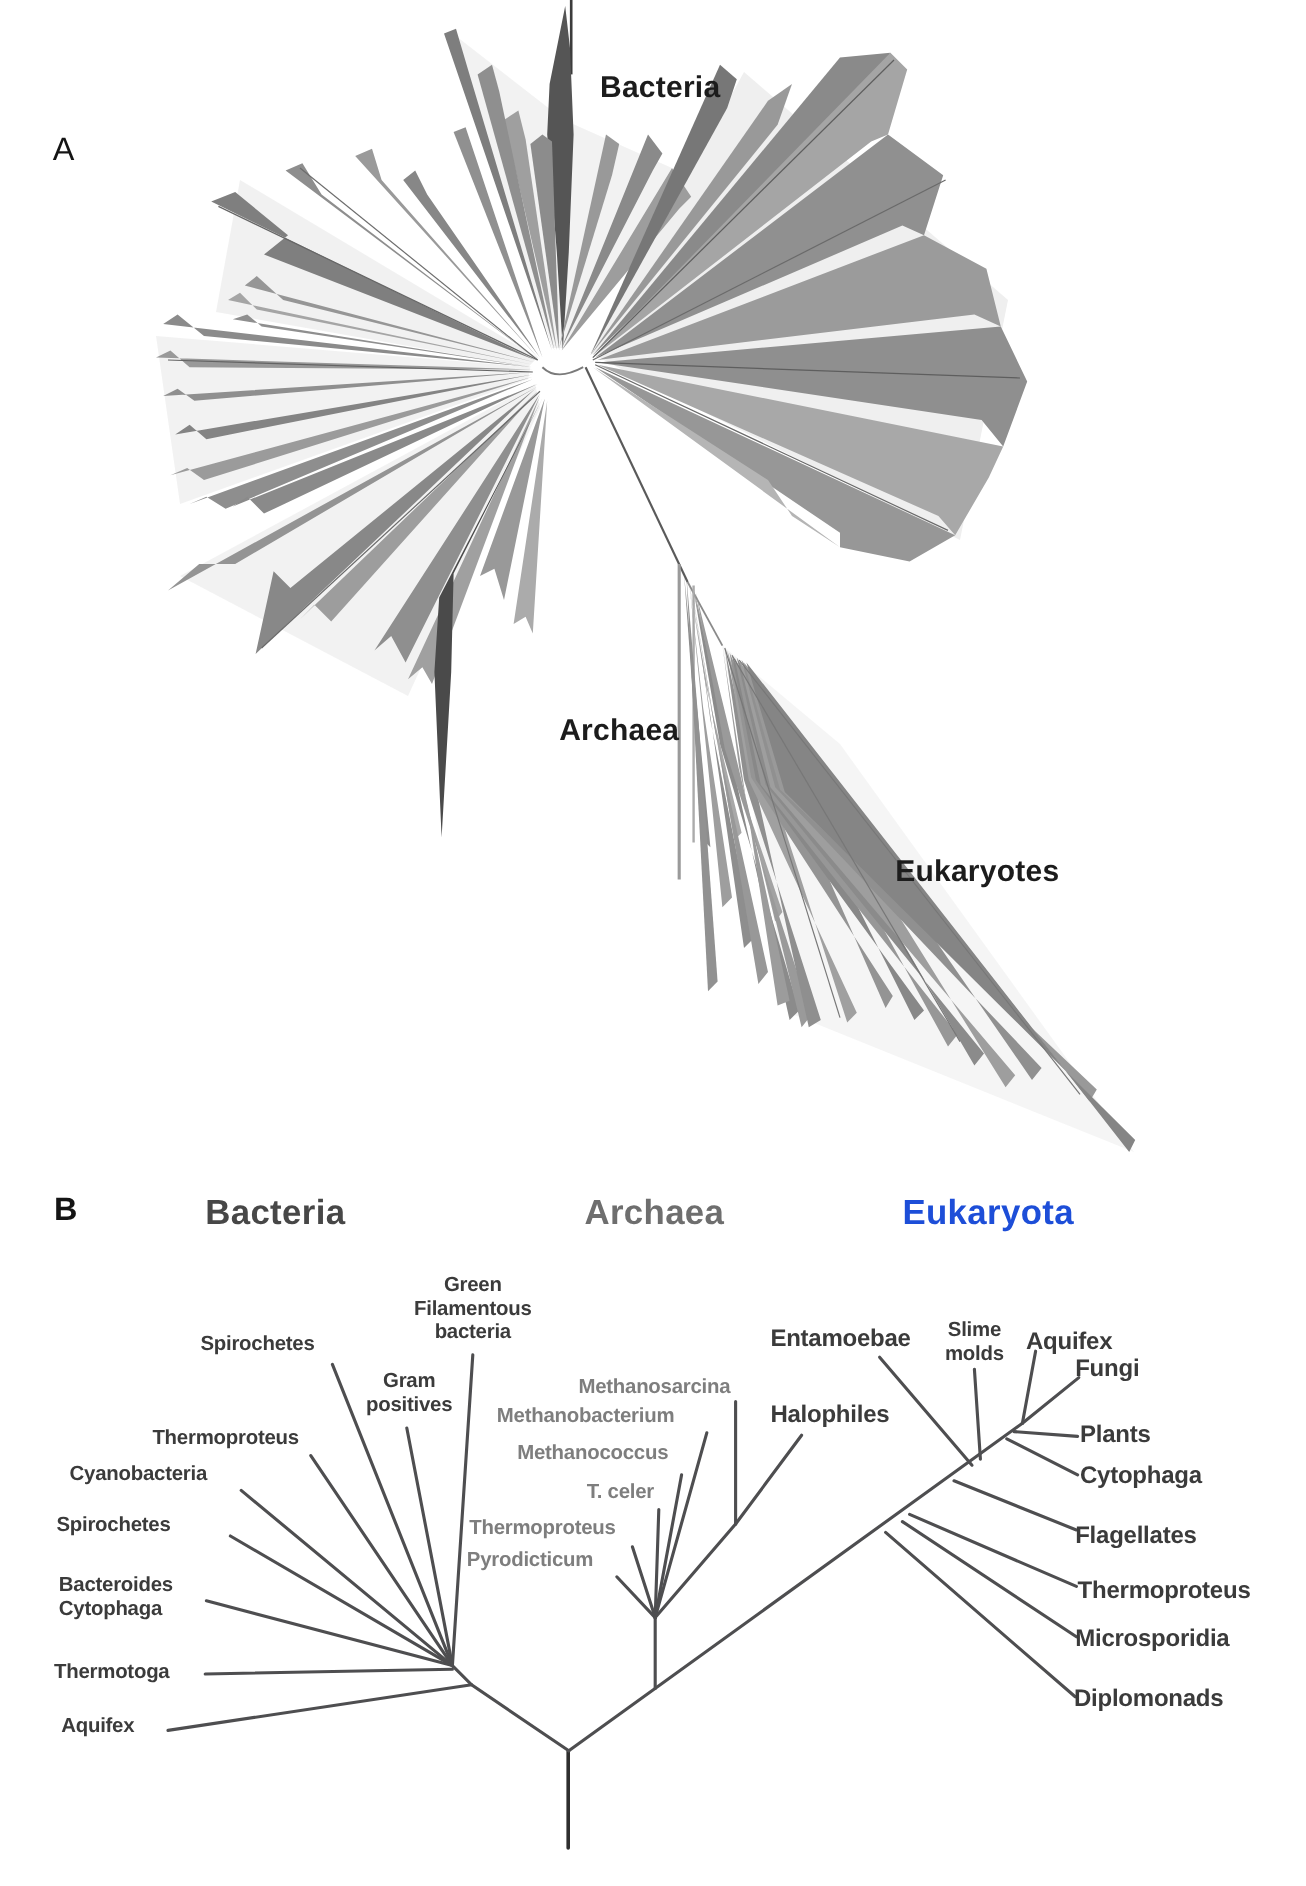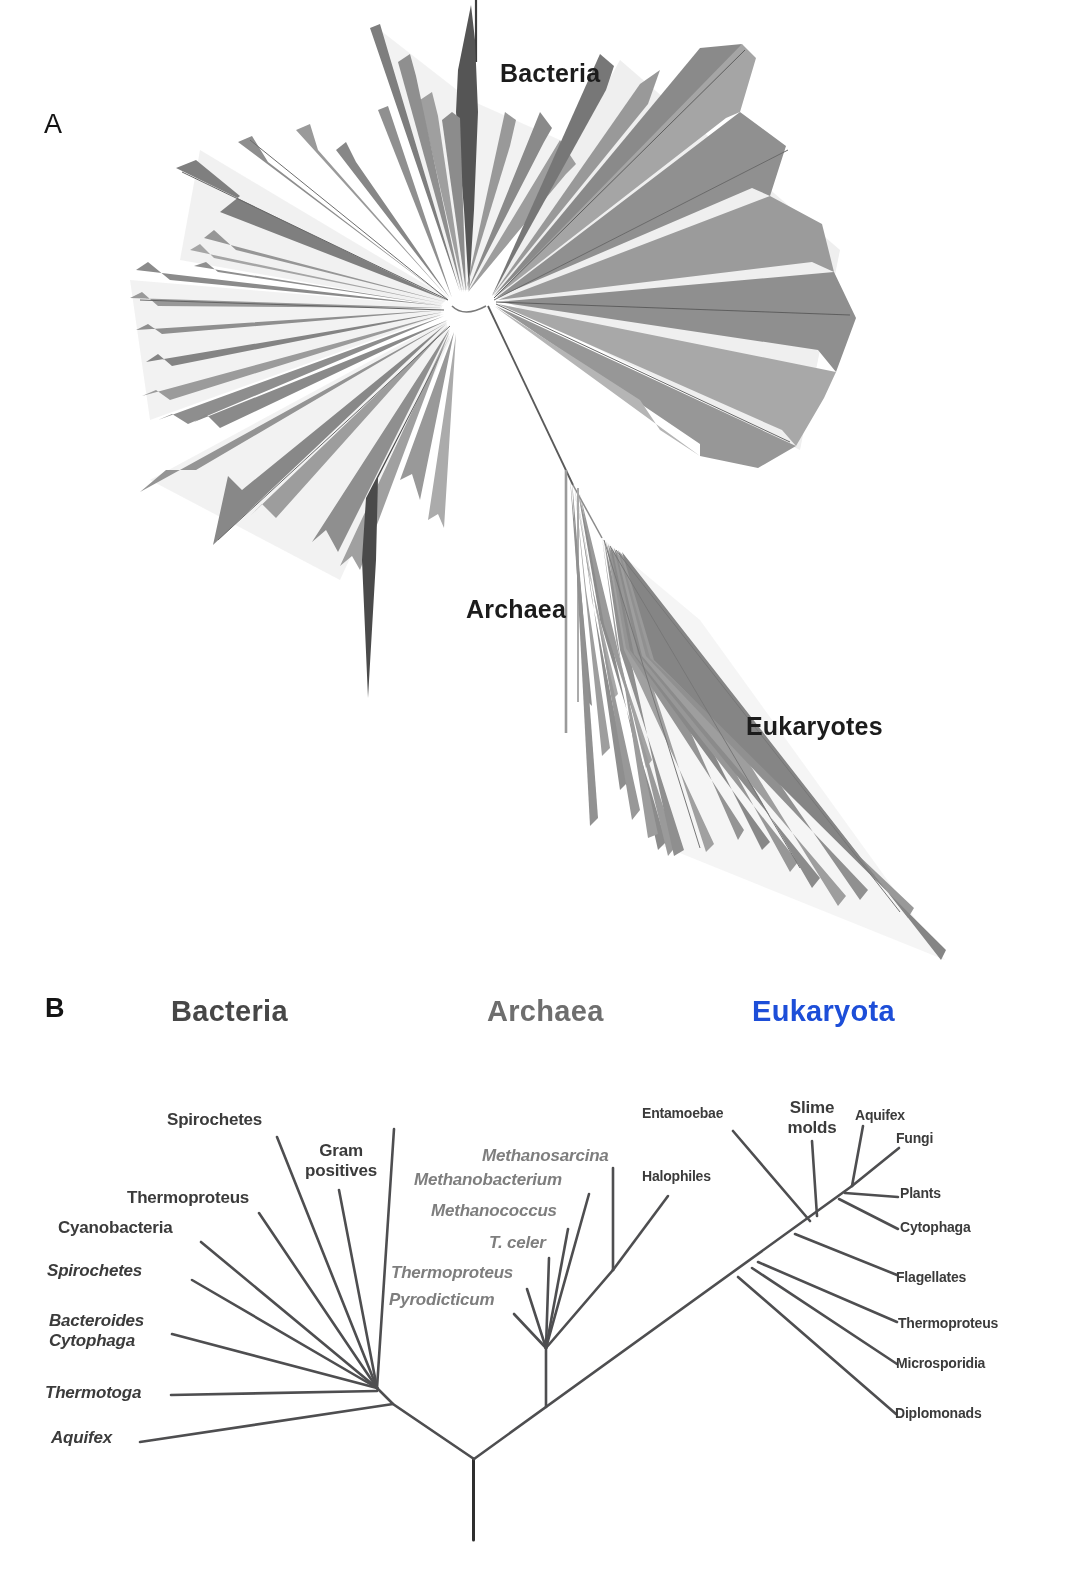--- a/index.html
+++ b/index.html
@@ -7,22 +7,22 @@
          font-family:"Liberation Sans",sans-serif;}
   .art{position:absolute;left:0;top:0;width:1088px;height:1572px;}
   .lbl{position:absolute;white-space:pre-line;line-height:1.16;}
   .panel-letter{font-size:27px;color:#141414;font-weight:400;letter-spacing:.5px;}
   .pa-domain{font-size:25px;font-weight:600;color:#1c1c1c;letter-spacing:.2px;}
   .hdr{font-size:29px;font-weight:700;letter-spacing:.3px;}
   .hdr-bacteria{color:#474747;}
   .hdr-archaea{color:#6e6e6e;}
   .hdr-eukaryota{color:#1d4ed8;}
   .taxon{font-size:17px;font-weight:700;color:#3b3b3b;letter-spacing:-0.2px;}
-  .taxon.big{font-size:14px;}
-  .taxon.it{font-style:italic;}
+  .taxon.big{font-size:20px;}
+  .taxon.it{}
   .taxon.gray{color:#7e7e7e;}
   .ctr{text-align:center;}
 </style>
 </head>
 <body>
 
 <div class="stage">
 
   <svg class="art" viewBox="0 0 1088 1572" xmlns="http://www.w3.org/2000/svg">
 
@@ -186,20 +186,23 @@
   <div class="lbl pa-domain" style="left:466px;top:595px">Archaea</div>
   <div class="lbl pa-domain" style="left:746px;top:712px">Eukaryotes</div>
 
   <div class="lbl panel-letter" style="left:45px;top:993px;font-weight:600">B</div>
 
   <div class="lbl hdr hdr-bacteria" style="left:171px;top:995px">Bacteria</div>
   <div class="lbl hdr hdr-archaea" style="left:487px;top:995px">Archaea</div>
   <div class="lbl hdr hdr-eukaryota" style="left:752px;top:995px">Eukaryota</div>
 
   <div class="lbl taxon" style="left:167px;top:1110px">Spirochetes</div>
+  <div class="lbl taxon ctr" style="left:329px;top:1061px;width:130px">Green
+Filamentous
+bacteria</div>
   <div class="lbl taxon ctr" style="left:291px;top:1141px;width:100px">Gram
 positives</div>
   <div class="lbl taxon" style="left:127px;top:1188px">Thermoproteus</div>
   <div class="lbl taxon" style="left:58px;top:1218px">Cyanobacteria</div>
   <div class="lbl taxon it" style="left:47px;top:1261px">Spirochetes</div>
   <div class="lbl taxon it" style="left:49px;top:1311px">Bacteroides
 Cytophaga</div>
   <div class="lbl taxon it" style="left:45px;top:1383px">Thermotoga</div>
   <div class="lbl taxon it" style="left:51px;top:1428px">Aquifex</div>
 

